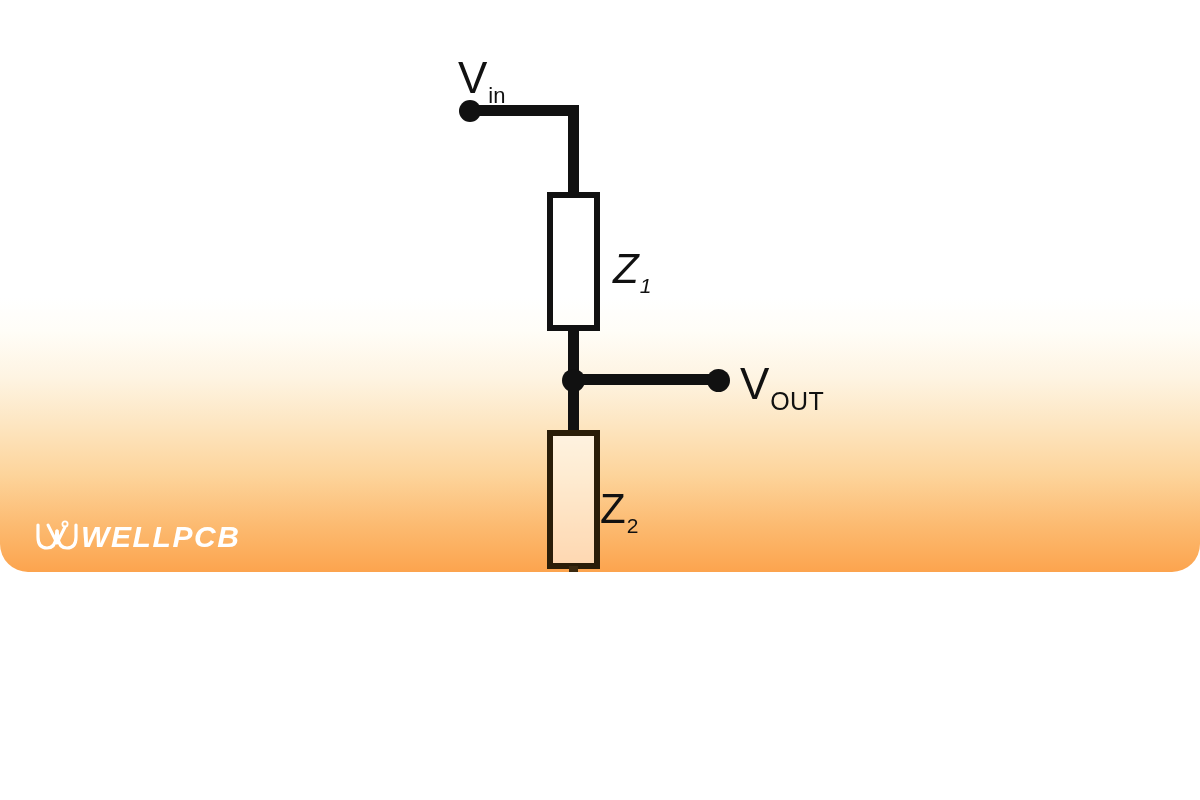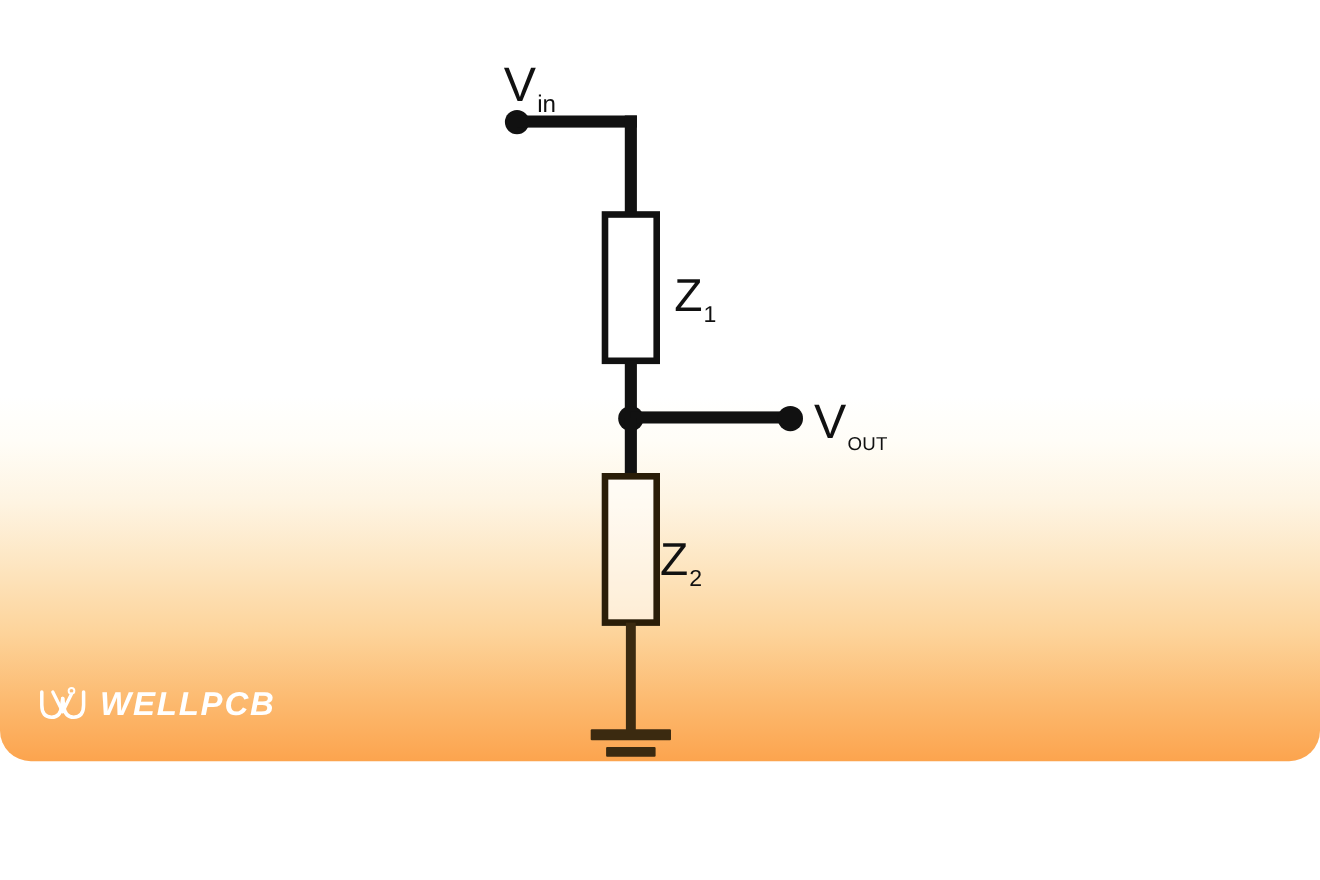--- a/index.html
+++ b/index.html
@@ -11,21 +11,21 @@
   body {
     width: 1200px;
     height: 800px;
     font-family: "Liberation Sans", sans-serif;
     overflow: hidden;
   }
 
   #canvas {
     position: relative;
     width: 1200px;
-    height: 692px;
+    height: 572px;
     border-radius: 28px;
     overflow: hidden;
     background: linear-gradient(
         to bottom,
         #ffffff 0%,
         #ffffff 52%,
         #fffdf7 58%,
         #fef4e2 66%,
         #fde6c2 74%,
         #fdd49b 83%,
@@ -74,21 +74,21 @@
     letter-spacing: 0px;
   }
   .lbl .sub-lower {
     font-size: 22px;
     vertical-align: sub;
     position: relative;
     top: 6px;
     left: 1px;
   }
   .lbl .sub-caps {
-    font-size: 17px;
+    font-size: 25px;
     vertical-align: sub;
     position: relative;
     top: 7px;
     left: 1px;
     letter-spacing: 0.3px;
   }
   .zlabel {
     position: absolute;
     color: #111111;
     font-family: "Liberation Sans", sans-serif;
@@ -111,24 +111,24 @@
   .gnd-bar {
     position: absolute;
     background: #3b2a10;
     border-radius: 1px;
   }
 
   
   #logo {
     position: absolute;
     left: 34px;
-    bottom: 34px;
+    bottom: 18px;
     display: flex;
     align-items: center;
-    gap: 11px;
+    gap: 1px;
     justify-content: center;
   }
   #logo-mark { display: block; }
   #logo-text {
     color: #ffffff;
     font-family: "Liberation Sans", sans-serif;
     font-weight: bold;
     font-style: italic;
     font-size: 30px;
     letter-spacing: 1.6px;
@@ -145,21 +145,21 @@
   </div>
 
   <div class="node-dot" style="left:459px; top:100px; width:22px; height:22px;"></div>
 
   <div class="wire" style="left:470px; top:105px; width:109px; height:11px;"></div>
 
   <div class="wire" style="left:568px; top:105px; width:11px; height:92px;"></div>
 
   <div class="zbox zbox-top" style="left:547px; top:192px; width:53px; height:139px;"></div>
 
-  <div class="zlabel" style="left:613px; top:248px;">
+  <div class="zlabel" style="left:613px; top:248px;font-style:italic;">
     <span class="zmain">Z</span><span class="znum">1</span>
   </div>
 
   <div class="wire" style="left:568px; top:328px; width:11px; height:58px;"></div>
 
   <div class="node-dot" style="left:562px; top:369px; width:23px; height:23px;"></div>
 
   <div class="wire" style="left:573px; top:374px; width:148px; height:11px;"></div>
 
   <div class="node-dot" style="left:707px; top:369px; width:23px; height:23px;"></div>

